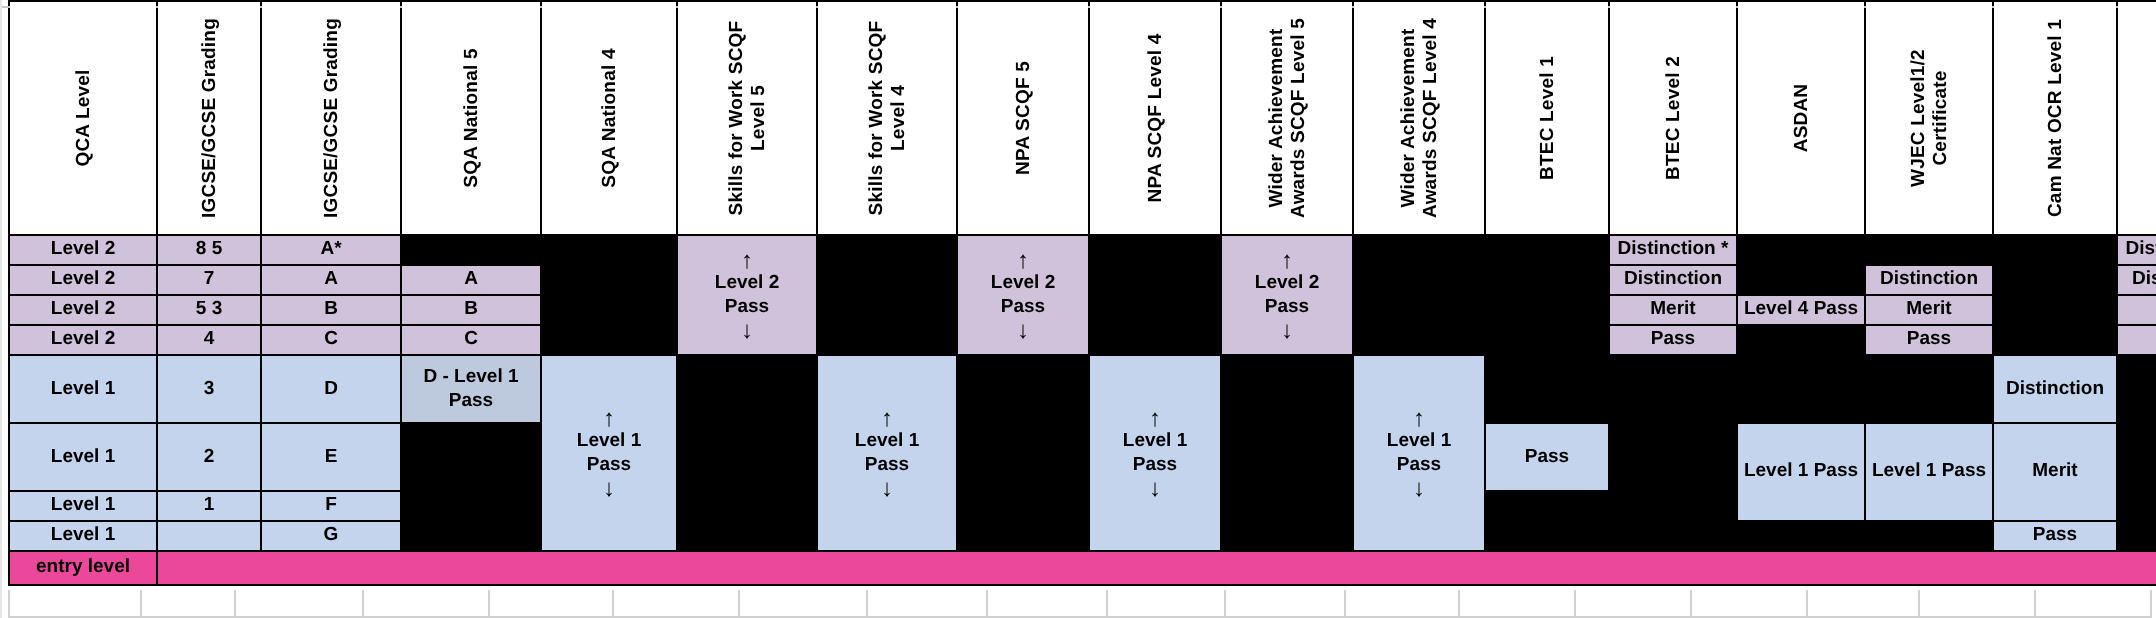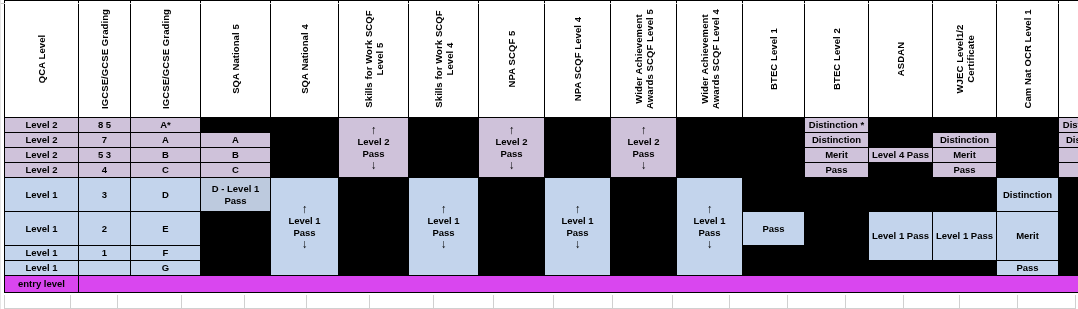--- a/index.html
+++ b/index.html
@@ -47,21 +47,21 @@
     width: 110px;
     font-size: 9.5px;
     font-weight: bold;
     letter-spacing: 0.1px;
   }
   
   .f-black  { background: #000000; }
   .f-purple { background: #cfc2da; }
   .f-blue   { background: #c3d4ec; margin-left: 23px; }
   .f-bluegr { background: #bdcade; }
-  .f-green  { background: #d946ef; }
+  .f-green  { background: #ec4899; }
   
   .stack {
     display: flex;
     flex-direction: column;
     justify-content: space-between;
     align-items: center;
     height: 100%;
     padding: 2px 0;
     box-sizing: border-box;
   }

